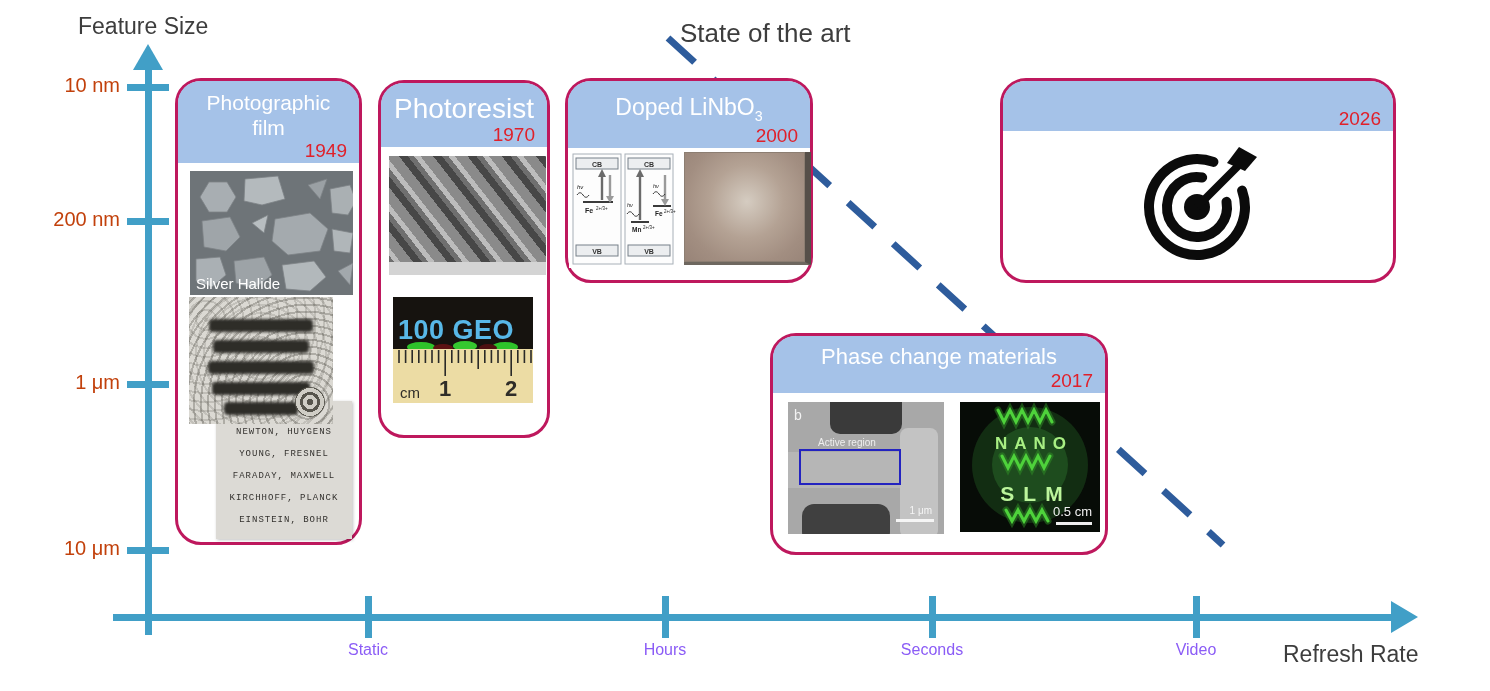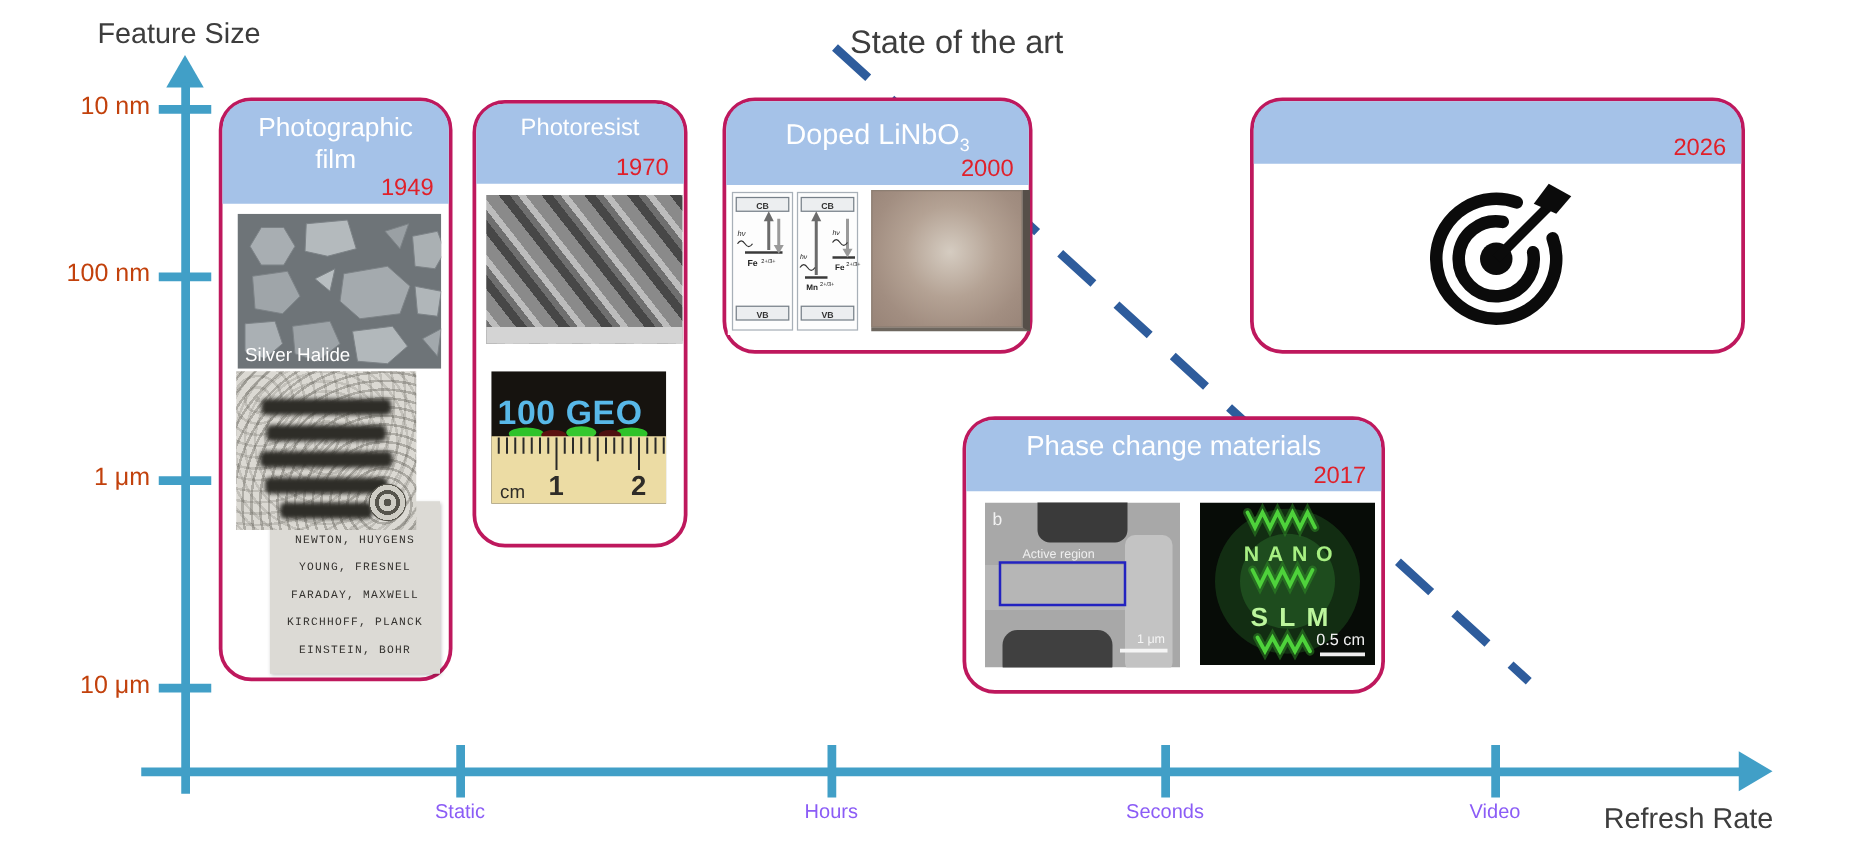--- a/index.html
+++ b/index.html
@@ -58,21 +58,21 @@
   <div class="axtitle" style="left:78px;top:13px;">Feature Size</div>
   <div class="y-arrow" style="left:133px;top:44px;"></div>
   <div class="axis" style="left:145px;top:66px;width:7px;height:569px;"></div>
 
   <div class="ytick" style="left:127px;top:84px;"></div>
   <div class="ytick" style="left:127px;top:218px;"></div>
   <div class="ytick" style="left:127px;top:381px;"></div>
   <div class="ytick" style="left:127px;top:547px;"></div>
 
   <div class="ylab" style="left:10px;top:74px;">10 nm</div>
-  <div class="ylab" style="left:10px;top:208px;">100 nm</div>
+  <div class="ylab" style="left:10px;top:208px;">200 nm</div>
   <div class="ylab" style="left:10px;top:371px;">1 μm</div>
   <div class="ylab" style="left:10px;top:537px;">10 μm</div>
 
   <div class="axis" style="left:113px;top:614px;width:1280px;height:7px;"></div>
   <div class="x-arrow" style="left:1391px;top:601px;"></div>
 
   <div class="xtick" style="left:365px;top:596px;"></div>
   <div class="xtick" style="left:662px;top:596px;"></div>
   <div class="xtick" style="left:929px;top:596px;"></div>
   <div class="xtick" style="left:1193px;top:596px;"></div>
@@ -129,21 +129,21 @@
       <div class="line">NEWTON, HUYGENS</div>
       <div class="line">YOUNG, FRESNEL</div>
       <div class="line">FARADAY, MAXWELL</div>
       <div class="line">KIRCHHOFF, PLANCK</div>
       <div class="line">EINSTEIN, BOHR</div>
     </div>
   </div>
 
   <div class="card" style="left:378px;top:80px;width:172px;height:358px;">
     <div class="card-header" style="height:64px;">
-      <div class="card-title" style="padding-top:9px;font-size:19px;">Photoresist</div>
+      <div class="card-title" style="padding-top:9px;font-size:28px;">Photoresist</div>
       <div class="year">1970</div>
     </div>
 
     <div class="abs resist" style="left:8px;top:73px;width:157px;height:119px;"></div>
 
     <svg class="abs" style="left:12px;top:214px;" width="140" height="106" viewBox="0 0 140 106">
       <rect width="140" height="106" fill="#16130f"></rect>
       <text x="5" y="42" font-size="27" font-weight="bold" fill="#58b8e8" letter-spacing="0.5">100 GEO</text>
       <ellipse cx="28" cy="50" rx="14" ry="5" fill="#2ec32a"></ellipse>
       <ellipse cx="72" cy="49" rx="12" ry="5" fill="#35c82f"></ellipse>
@@ -151,21 +151,21 @@
       <ellipse cx="50" cy="51" rx="10" ry="4" fill="#5c1212"></ellipse>
       <ellipse cx="95" cy="51" rx="9" ry="4" fill="#4e1010"></ellipse>
       <rect x="0" y="52" width="140" height="54" fill="#ecdca4"></rect>
       <path d="M6 53v13M12.6 53v13M19.2 53v13M25.8 53v13M32.4 53v13M39 53v13M45.6 53v13M52.2 53v26M58.8 53v13M65.4 53v13M72 53v13M78.6 53v13M85.2 53v19M91.8 53v13M98.4 53v13M105 53v13M111.6 53v13M118.2 53v26M124.8 53v13M131.4 53v13M138 53v13" stroke="#2a2a28" stroke-width="1.6"></path>
       <text x="52" y="99" font-size="22" font-weight="bold" fill="#2f2d28" text-anchor="middle">1</text>
       <text x="118" y="99" font-size="22" font-weight="bold" fill="#2f2d28" text-anchor="middle">2</text>
       <text x="7" y="101" font-size="15" fill="#2f2d28">cm</text>
     </svg>
   </div>
 
-  <div class="card" style="left:578px;top:78px;width:248px;height:205px;">
+  <div class="card" style="left:565px;top:78px;width:248px;height:205px;">
     <div class="card-header" style="height:67px;">
       <div class="card-title" style="padding-top:13px;font-size:23px;">
         <span>Doped LiNbO</span><sub style="font-size:0.62em;">3</sub>
       </div>
       <div class="year">2000</div>
     </div>
 
     <svg class="abs" style="left:1px;top:69px;" width="110" height="118" viewBox="0 0 110 118">
       <rect width="110" height="118" fill="#ffffff"></rect>
 

